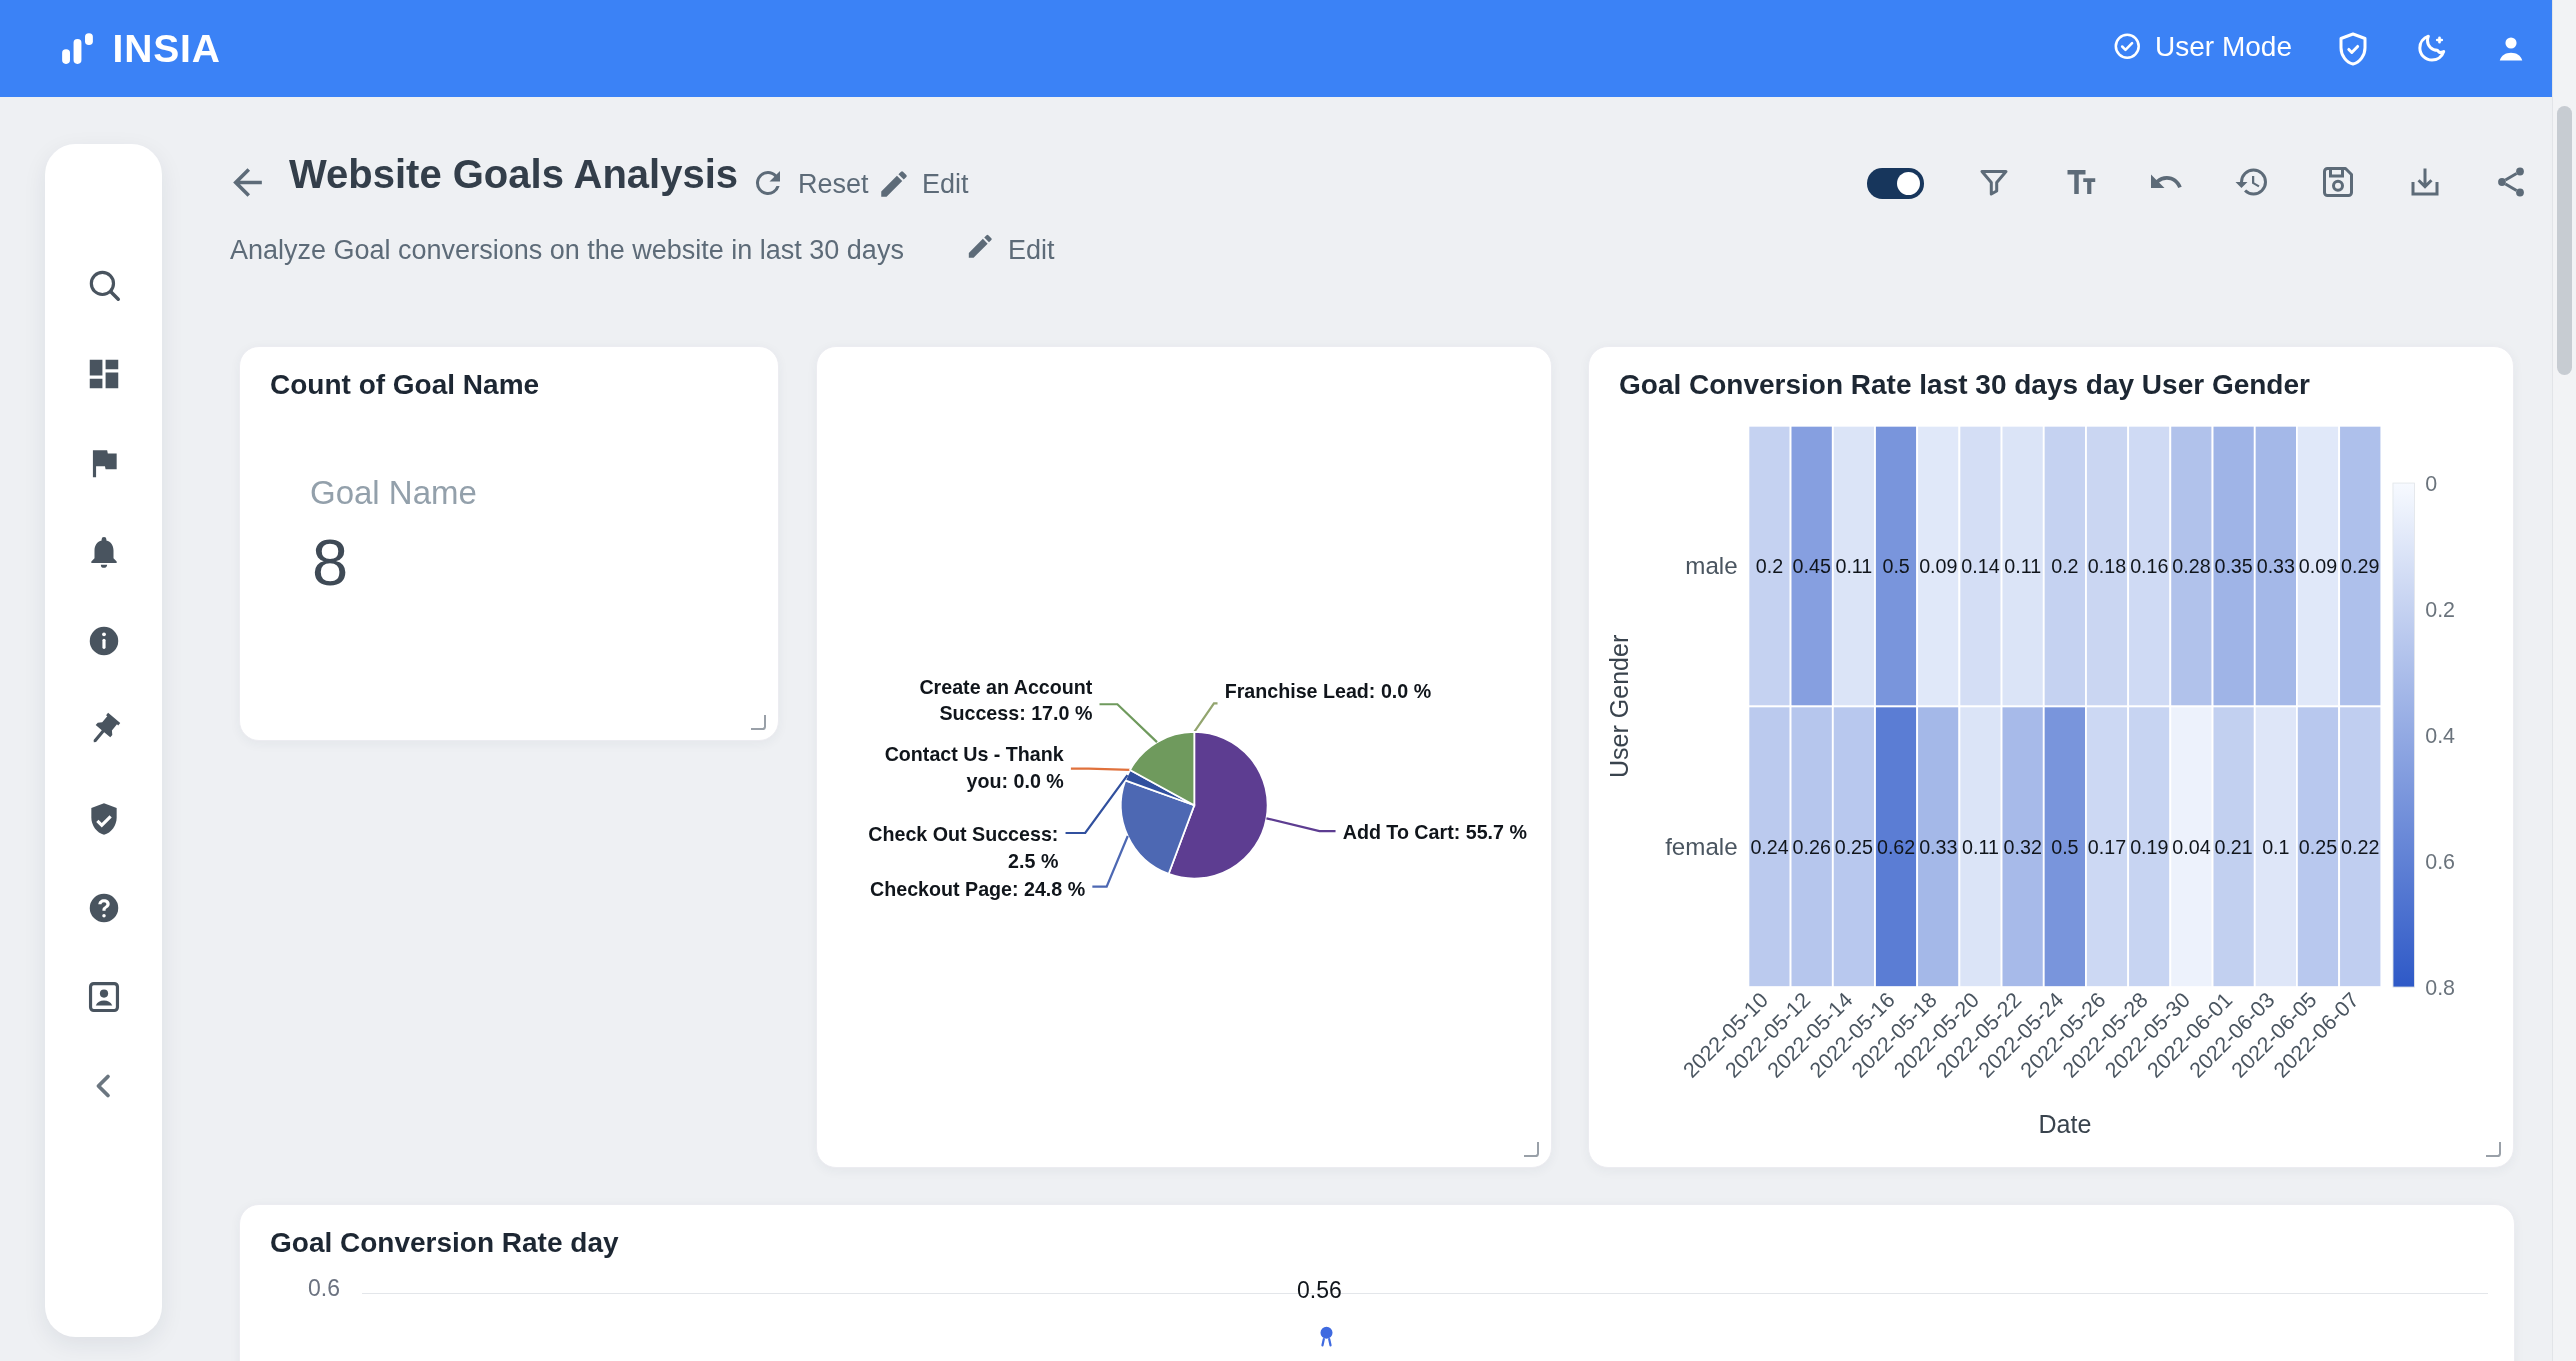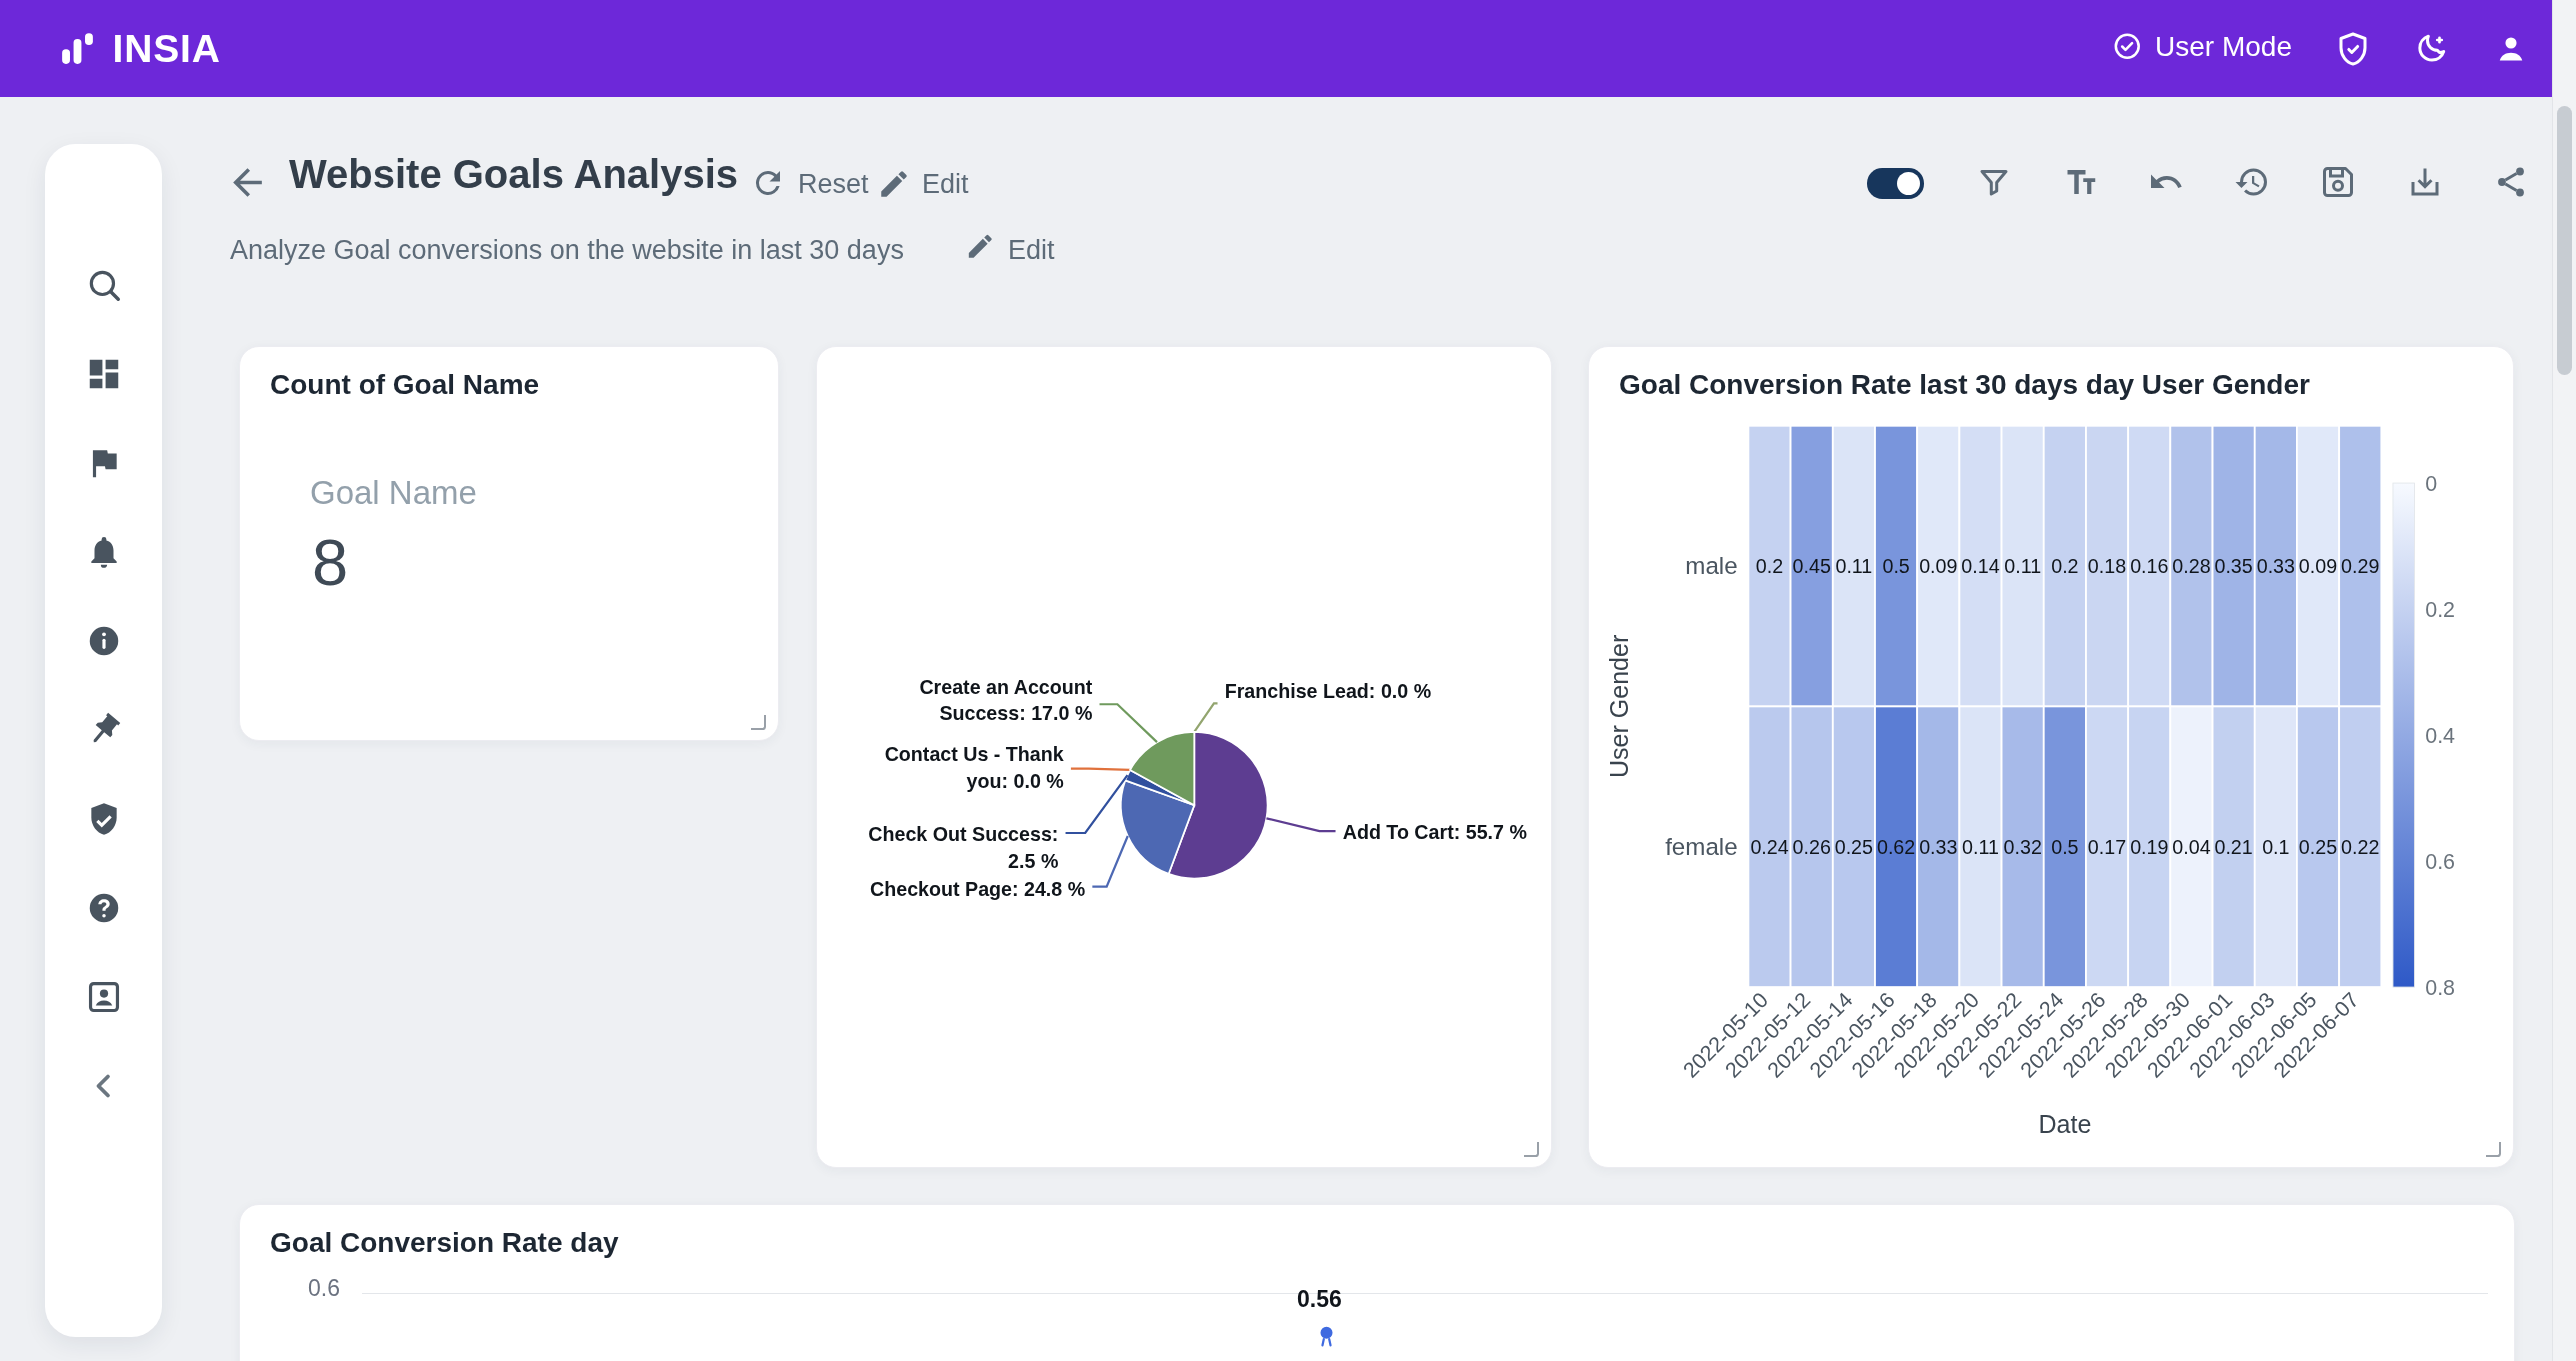--- a/index.html
+++ b/index.html
@@ -1,19 +1,19 @@
 <!DOCTYPE html>
 <html style="font-size:14.4px"><head>
 <meta charset="utf-8">
 <style>
   html,body{margin:0;padding:0;background:#eef0f3;font-family:"Liberation Sans",sans-serif;}
   .app{position:relative;width:2576px;height:1362px;overflow:hidden;background:#eef0f3;}
 
   
-  .navbar{position:absolute;left:0;top:0;width:2576px;height:97px;background:#6d28d9;
+  .navbar{position:absolute;left:0;top:0;width:2576px;height:97px;background:#3b82f6;
           display:flex;align-items:center;justify-content:space-between;box-sizing:border-box;
           padding:0 47px 0 57px;color:#fff;z-index:5;}
   .brand{display:flex;align-items:center;gap:14.4px;cursor:pointer;}
   .brand-text{font-size:39px;font-weight:600;letter-spacing:0.9px;color:#fff;}
   .nav-right{display:flex;align-items:flex-start;gap:43px;}
   .user-mode{display:flex;align-items:center;gap:12.6px;font-size:28px;color:#fff;cursor:pointer;}
   button{background:none;border:0;padding:0;cursor:pointer;color:inherit;font-family:inherit;}
   .nav-icon-btn{display:flex;color:#fff;}
 
   
@@ -51,21 +51,21 @@
   .pie-label{font-size:22px;font-weight:bold;fill:#10151b;}
   .hm-val{font-size:22px;fill:#10151b;}
   .hm-row{font-size:27px;fill:#4a5560;}
   .hm-tick{font-size:24px;fill:#4a5560;}
   .hm-axis{font-size:28px;fill:#39434d;}
   .cb-tick{font-size:24px;fill:#6a737c;}
 
   
   .line-ytick{position:absolute;left:68px;top:70px;font-size:23px;color:#6b7280;}
   .line-grid{position:absolute;left:122px;top:88px;height:0;border-top:1.8px solid #e3e6ea;}
-  .line-pt-label{position:absolute;left:1057px;top:81px;font-size:23px;font-weight:bold;color:#10151b;}
+  .line-pt-label{position:absolute;left:1057px;top:72px;font-size:23px;font-weight:normal;color:#10151b;}
 </style>
 </head>
 <body>
 
 <div class="app">
 
   <header class="navbar">
     <div class="brand">
       <svg width="41" height="41" viewBox="0 0 24 24" fill="#fff">
         <rect x="3" y="12.5" width="4.6" height="8.5" rx="2.2"></rect>

